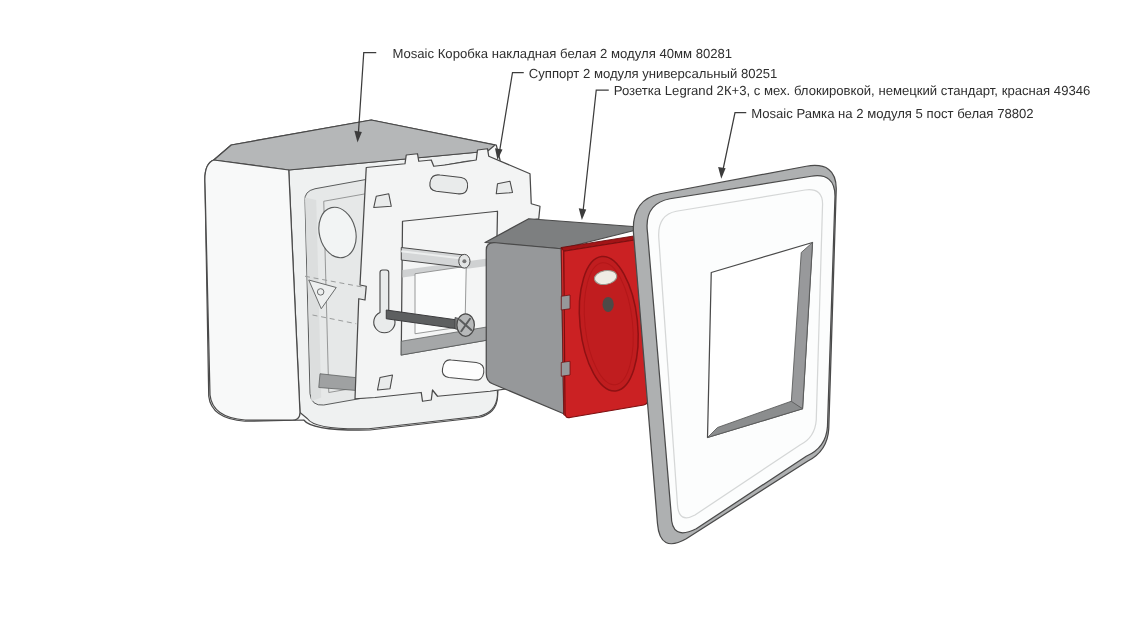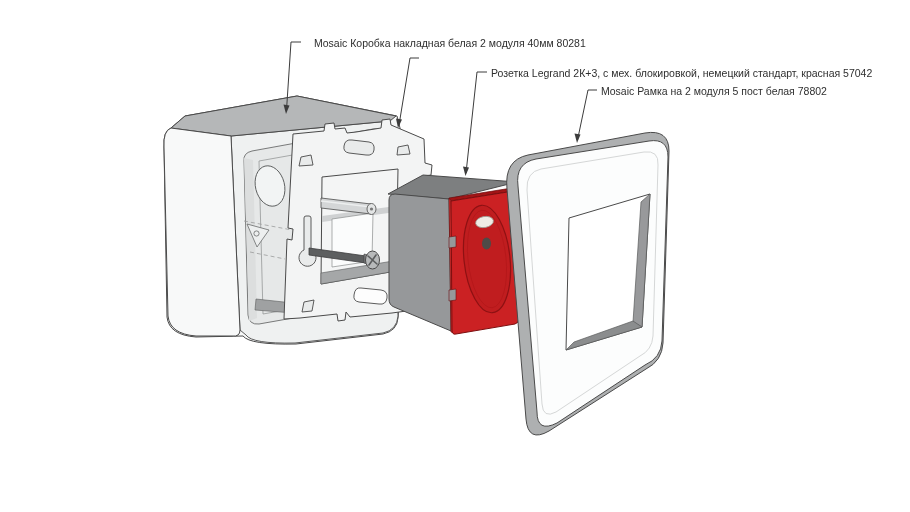--- a/index.html
+++ b/index.html
@@ -158,16 +158,17 @@
       <path d="M419,58 L410,58 L399,125"></path>
       <polygon points="398,128 396,118.5 402,119.5" fill="#3c3c3c" stroke="none"></polygon>
       <path d="M487,72 L477,72 L466,173"></path>
       <polygon points="465.5,176 463,166.5 469,167.5" fill="#3c3c3c" stroke="none"></polygon>
       <path d="M597,90 L588,90 L577.5,140"></path>
       <polygon points="577,143 574.5,133.5 580.5,134.5" fill="#3c3c3c" stroke="none"></polygon>
     </g>
   </svg>
 
   <div class="part-label lbl-1">Mosaic Коробка накладная белая 2 модуля 40мм 80281</div>
-  <div class="part-label lbl-3">Розетка Legrand 2К+3, с мех. блокировкой, немецкий стандарт, красная 57042</div>
+  <div class="part-label lbl-2">Суппорт 2 модуля универсальный 80251</div>
+  <div class="part-label lbl-3">Розетка Legrand 2К+3, с мех. блокировкой, немецкий стандарт, красная 49346</div>
   <div class="part-label lbl-4">Mosaic Рамка на 2 модуля 5 пост белая 78802</div>
 
 </div>
 
 </body></html>

